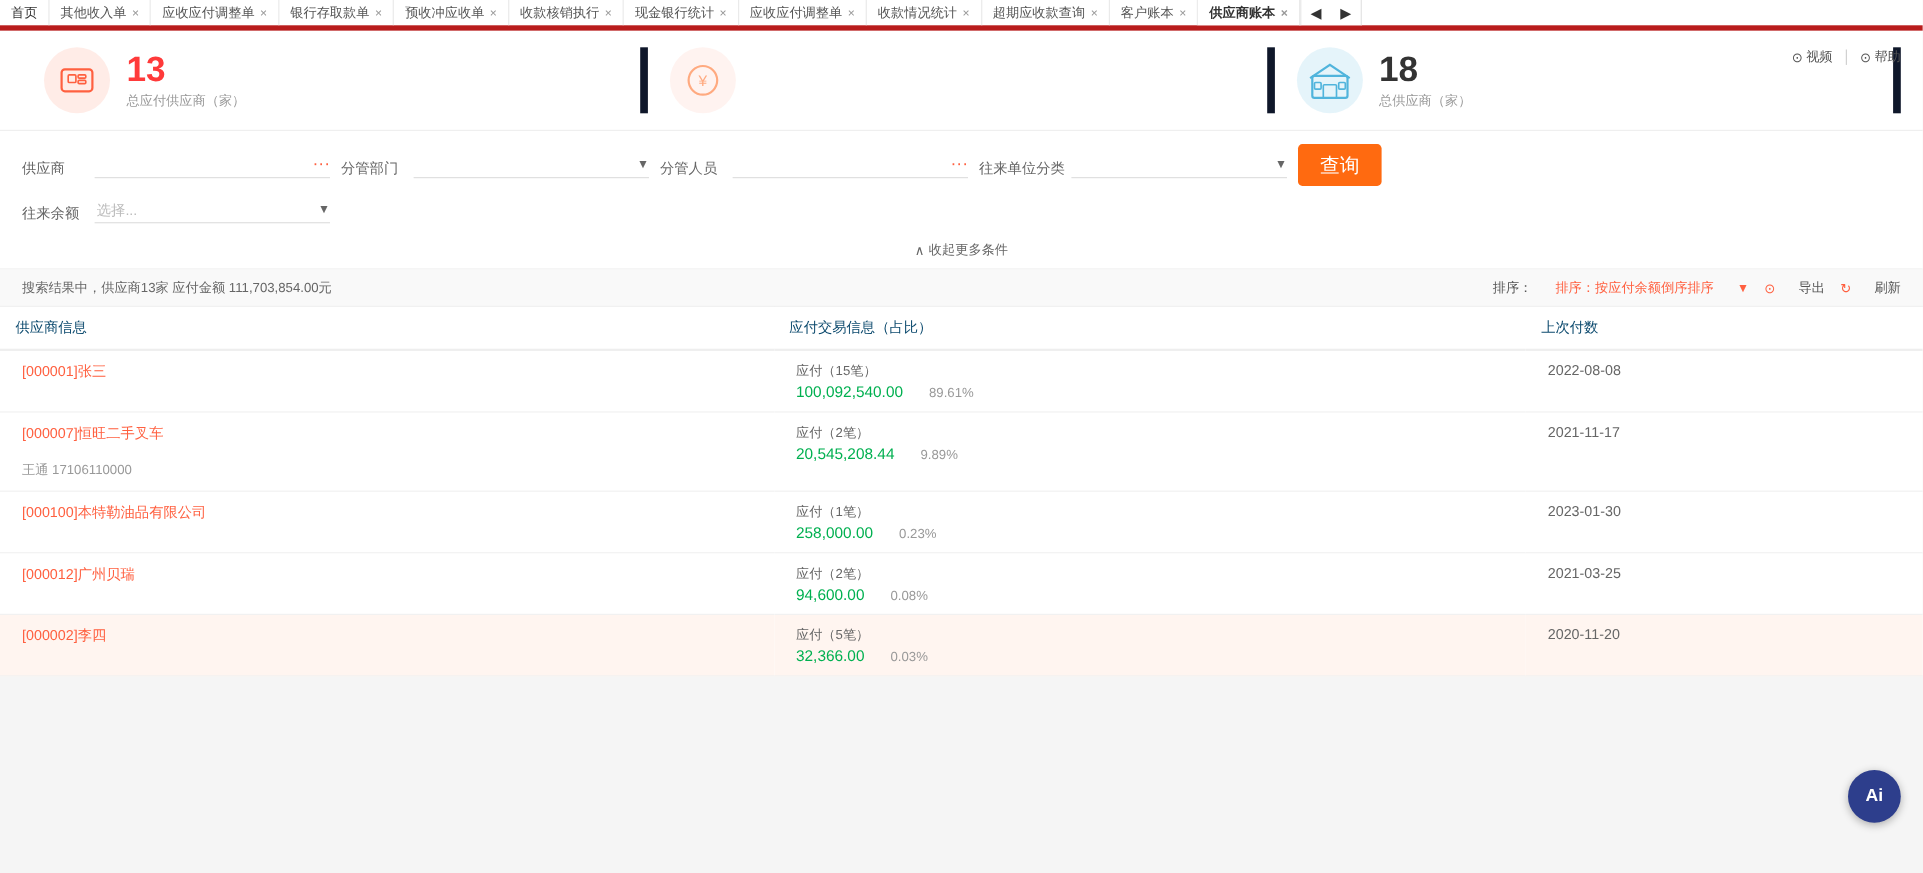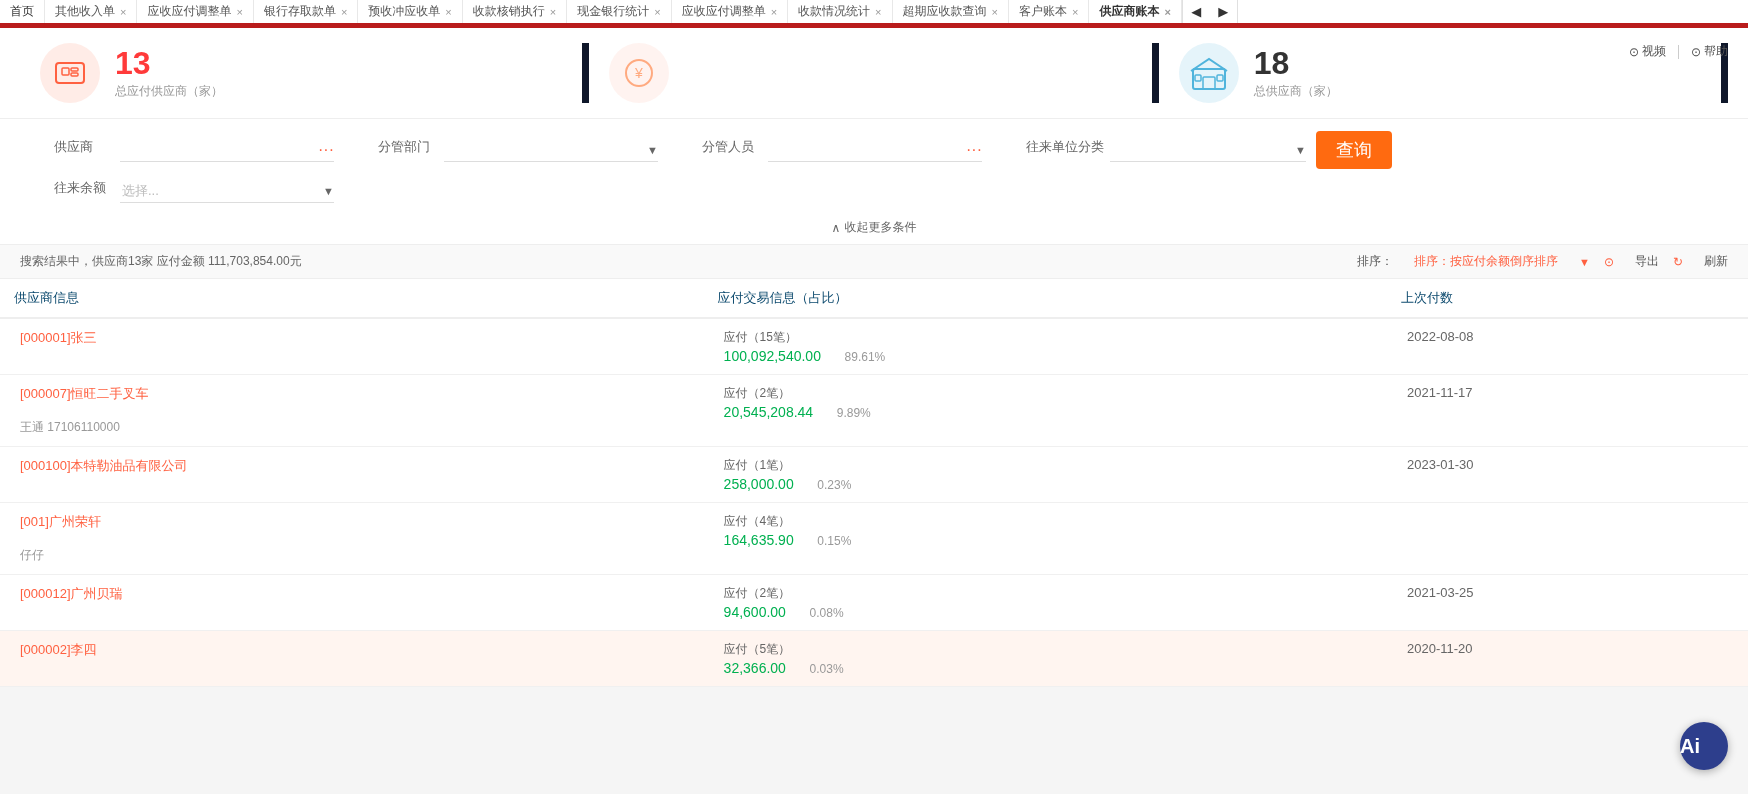--- a/index.html
+++ b/index.html
@@ -25,21 +25,21 @@
     .summary-text .big-num { font-size: 32px; font-weight: bold; color: #ff3a3a; line-height: 1.1; }
     .summary-text .sub { font-size: 12px; color: #999; margin-top: 2px; }
     .summary-card.middle .summary-text .big-num { font-size: 36px; }
     .top-right-links { position: absolute; right: 20px; top: 15px; display: flex; gap: 12px; font-size: 12px; color: #555; align-items: center; }
     .top-right-links span { cursor: pointer; display: flex; align-items: center; gap: 3px; }
     .divider-v { width: 1px; height: 14px; background: #ccc; }
 
     
     .filter-area { background: #fff; padding: 12px 20px 0 20px; border-bottom: 1px solid #eee; }
     .filter-row { display: flex; align-items: center; gap: 10px; margin-bottom: 10px; flex-wrap: wrap; }
-    .filter-item { display: flex; align-items: flex-start; gap: 6px; min-width: 280px; margin-left: 34px; }
+    .filter-item { display: flex; align-items: flex-end; gap: 6px; min-width: 280px; }
     .filter-label { color: #666; font-size: 13px; white-space: nowrap; min-width: 60px; }
     .filter-dots { color: #ff6040; font-size: 16px; cursor: pointer; }
     .filter-chevron { color: #666; font-size: 11px; }
     .btn-query { background: #ff6a10; color: #fff; border: none; padding: 7px 20px; border-radius: 4px; cursor: pointer; font-size: 18px; white-space: nowrap; }
     .collapse-btn { display: flex; align-items: center; justify-content: center; gap: 4px; color: #666; font-size: 12px; cursor: pointer; padding: 6px 0 8px 0; }
 
     
     .result-bar { display: flex; align-items: center; justify-content: space-between; padding: 8px 20px; background: #f9f9f9; border-bottom: 1px solid #eee; font-size: 12px; color: #666; }
     .result-bar-right { display: flex; align-items: center; gap: 14px; }
     .sort-select { color: #ff6040; font-size: 12px; cursor: pointer; border: none; background: none; outline: none; }
@@ -283,34 +283,20 @@
         <td>
           <div class="amount-label">应付（1笔）</div>
           <span class="amount-green">258,000.00</span>
           <span class="pct">0.23%</span>
         </td>
         <td>
           <span class="last-pay-date">2023-01-30</span>
         </td>
       </tr>
 
-      <tr>
-        <td>
-          <a class="supplier-link">[001]广州荣轩</a>
-          <div class="supplier-sub">仔仔</div>
-        </td>
-        <td>
-          <div class="amount-label">应付（4笔）</div>
-          <span class="amount-green">164,635.90</span>
-          <span class="pct">0.15%</span>
-        </td>
-        <td>
-          <span class="last-pay-date"></span>
-        </td>
-      </tr>
 
       <tr>
         <td>
           <a class="supplier-link">[000012]广州贝瑞</a>
         </td>
         <td>
           <div class="amount-label">应付（2笔）</div>
           <span class="amount-green">94,600.00</span>
           <span class="pct">0.08%</span>
         </td>
@@ -329,15 +315,15 @@
           <span class="pct">0.03%</span>
         </td>
         <td>
           <span class="last-pay-date">2020-11-20</span>
         </td>
       </tr>
     </tbody>
   </table>
 </div>
 
-<div style="position:fixed;bottom:24px;right:20px;background:#2d3e8c;color:#fff;border-radius:50%;width:48px;height:48px;display:flex;align-items:center;font-size:20px;font-weight:bold;cursor:pointer;box-shadow:0 2px 8px rgba(0,0,0,0.3);">
+<div style="position:fixed;bottom:46px;right:20px;background:#2d3e8c;color:#fff;border-radius:50%;width:48px;height:48px;display:flex;align-items:center;justify-content:center;font-size:16px;font-weight:bold;cursor:pointer;box-shadow:0 2px 8px rgba(0,0,0,0.3);">
   <span>Ai</span>
 </div>
 
 </body></html>

